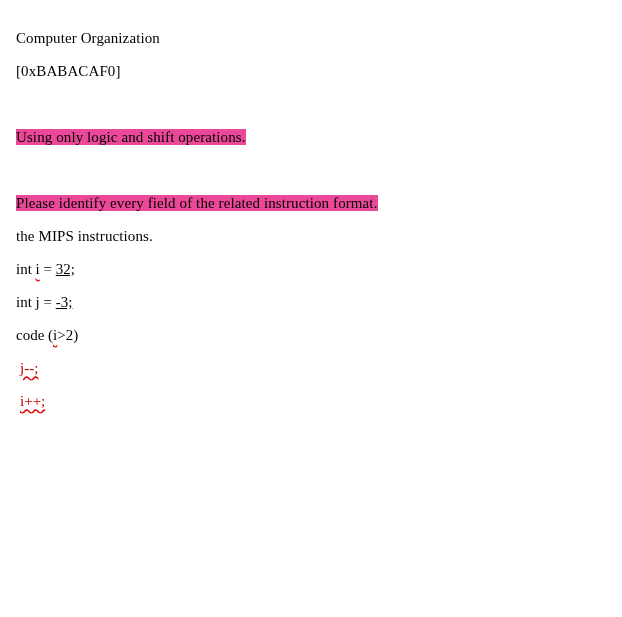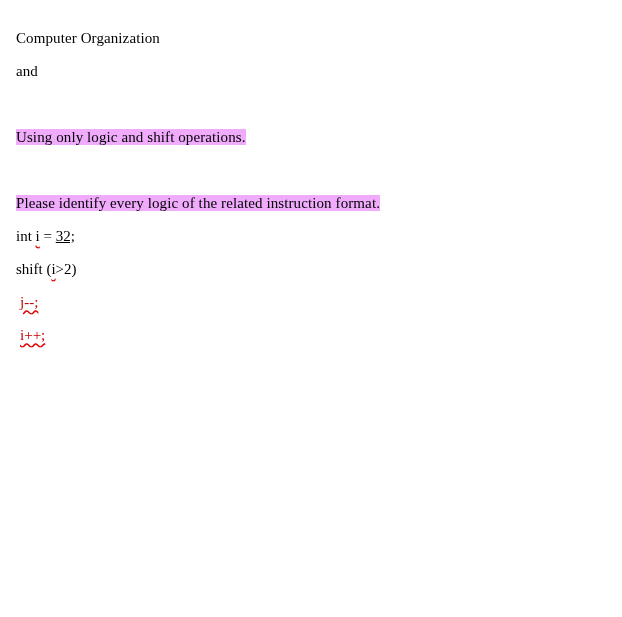--- a/index.html
+++ b/index.html
@@ -24,21 +24,21 @@
   .line {
     font-size: 15px;
     line-height: 33px;
     white-space: pre-wrap;
     letter-spacing: 0.1px;
   }
   .line.blank {
     height: 33px;
   }
   .hl {
-    background-color: #f0abfc;
+    background-color: #ec4899;
     display: inline;
     box-decoration-break: clone;
     -webkit-box-decoration-break: clone;
   }
   .code-line {
     font-size: 15px;
     line-height: 33px;
     white-space: pre-wrap;
   }
   .uline {
@@ -64,38 +64,40 @@
   }
 </style>
 </head>
 <body>
 
 <div class="page">
 
   <div class="line">Computer Organization</div>
 
 
+  <div class="line">[0xBABACAF0]</div>
 
-  <div class="line">and</div>
 
 
   <div class="line blank"></div>
 
   <div class="line"><span class="hl">Using only logic and shift operations.</span></div>
 
   <div class="line blank"></div>
 
 
 
-  <div class="line"><span class="hl">Please identify every logic of the related instruction format.</span></div>
+  <div class="line"><span class="hl">Please identify every field of the related instruction format.</span></div>
 
 
+  <div class="line">the MIPS instructions.</div>
 
   <div class="code-line"><span>int </span><span class="spell">i</span><span> = </span><span class="uline">32;</span></div>
 
+  <div class="code-line"><span>int j = </span><span class="uline">-3;</span></div>
 
-  <div class="code-line"><span>shift (</span><span class="spell">i</span><span>&gt;2)</span></div>
+  <div class="code-line"><span>code (</span><span class="spell">i</span><span>&gt;2)</span></div>
 
   <div class="code-line indent-1"><span class="spell-red">j-</span><span class="spell-red uline">-;</span></div>
 
   <div class="code-line indent-1"><span class="spell-red">i++;</span></div>
 
 </div>
 
 </body></html>

